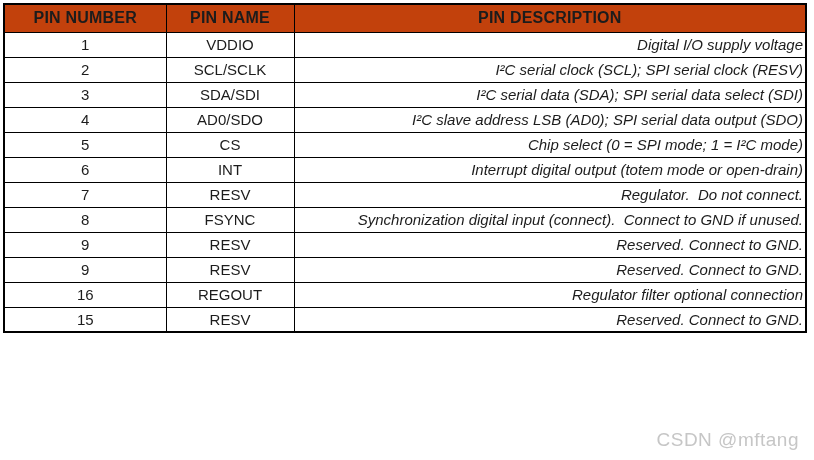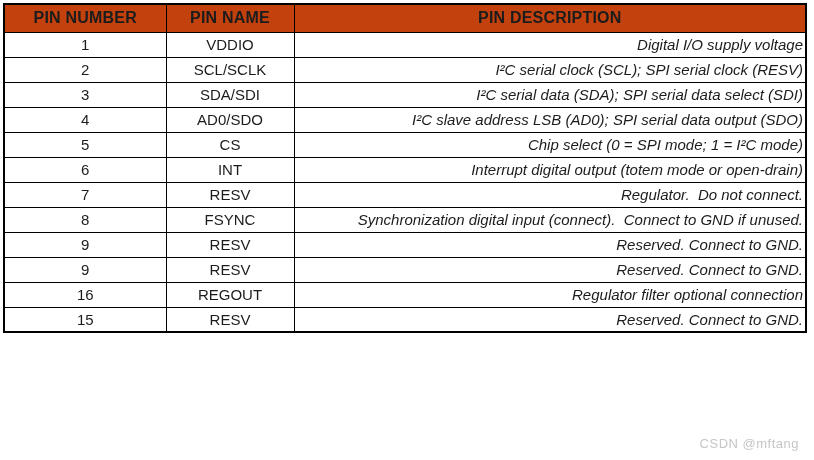--- a/index.html
+++ b/index.html
@@ -47,21 +47,21 @@
     padding: 0 2px 0 10px;
     white-space: pre-wrap; 
     font-style: italic;
   }
   
   td.no-bottom { border-bottom: 0; }
   td.no-top    { border-top: 0; }
   .watermark {
     position: absolute;
     right: 15px; bottom: 9px;
-    font-size: 13px;
+    font-size: 19px;
     color: #c6c6c6;
     letter-spacing: 0.5px;
   }
 </style>
 </head>
 <body>
 
 <table class="pin-table">
   <colgroup>
     <col class="c-num">

